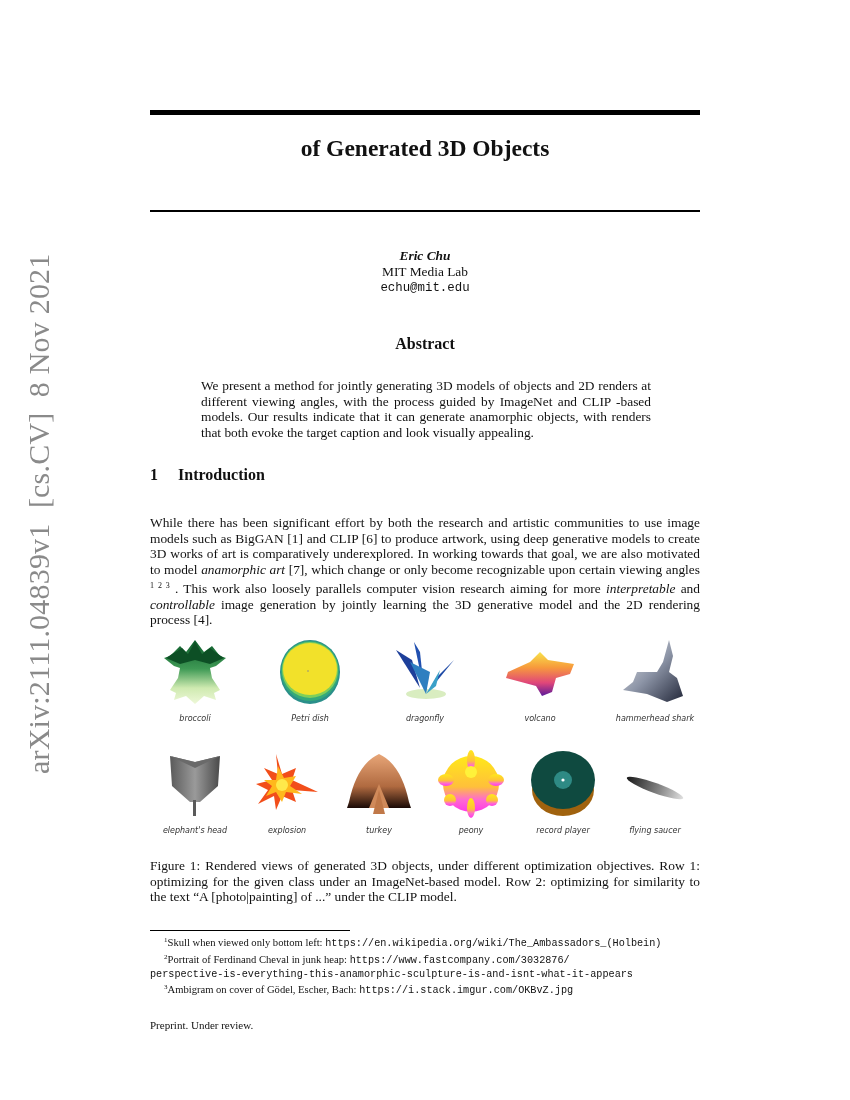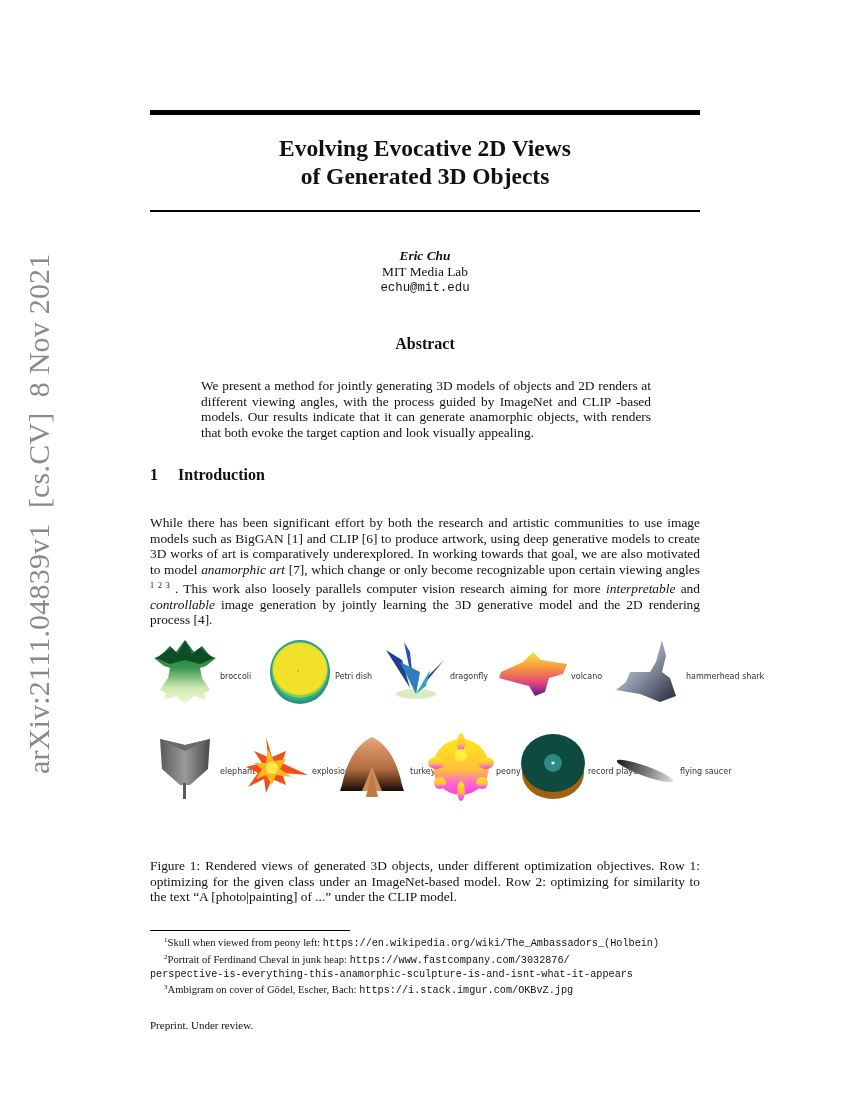--- a/index.html
+++ b/index.html
@@ -20,42 +20,41 @@
   .author .name { font-weight: bold; font-style: italic; }
   .author .email { font-family: "Liberation Mono", monospace; font-size: 12.4px; }
   .abstract-head { position: absolute; left: 150px; top: 335px; width: 550px; text-align: center; font-weight: bold; font-size: 16px; }
   .abstract-body { position: absolute; left: 201px; top: 378px; width: 450px; font-size: 13.4px; line-height: 15.5px; text-align: justify; }
   .section-head { position: absolute; left: 150px; top: 466px; font-weight: bold; font-size: 16px; }
   .section-head .num { display: inline-block; width: 28px; }
   .intro { position: absolute; left: 150px; top: 515px; width: 550px; font-size: 13.4px; line-height: 15.7px; text-align: justify; }
   .intro sup { font-size: 8px; vertical-align: 5px; margin-top: 31px; }
   .figure { position: absolute; left: 150px; top: 638px; width: 550px; }
   .fig-row { display: flex; justify-content: space-between; width: 550px; }
-  .fig-item { width: 90px; display: flex; flex-direction: row; align-items: center; }
+  .fig-item { width: 90px; display: flex; flex-direction: column; align-items: center; font-style: italic; }
   .fig-img { width: 80px; height: 68px; display: flex; align-items: center; justify-content: center; }
   .fig-label { font-family: "DejaVu Sans", sans-serif; font-size: 8px; color: #333; margin-top: 8px; white-space: nowrap; }
   .fig-row.r2 { margin-top: 27px; }
   .caption { position: absolute; left: 150px; top: 858px; width: 550px; font-size: 13.4px; line-height: 15.7px; text-align: justify; }
   .fn-rule { position: absolute; left: 150px; top: 930px; width: 200px; height: 1px; background: #000; }
   .footnotes { position: absolute; left: 150px; top: 934px; width: 560px; font-size: 10.6px; line-height: 13.8px; }
   .footnotes .fn { text-indent: 14px; }
   .footnotes .fn sup { font-size: 7px; vertical-align: 4px; }
   .footnotes .mono { font-family: "Liberation Mono", monospace; font-size: 10.2px; }
   .footnotes .cont { text-indent: 0; }
   .preprint { position: absolute; left: 150px; top: 1019px; font-size: 11px; }
   em { font-style: italic; }
 </style>
 </head>
 <body>
 
 <div class="arxiv-stamp">arXiv:2111.04839v1  [cs.CV]  8 Nov 2021</div>
 
 <div class="rule-top"></div>
 <div class="title">
-  <div>Evolving Evocative 2D Views</div>
   <div>of Generated 3D Objects</div>
 </div>
 <div class="rule-bottom"></div>
 
 <div class="author">
   <div class="name">Eric Chu</div>
   <div>MIT Media Lab</div>
   <div class="email">echu@mit.edu</div>
 </div>
 
@@ -241,19 +240,19 @@
       </div>
       <div class="fig-label">flying saucer</div>
     </div>
   </div>
 </div>
 
 <div class="caption">Figure 1:  Rendered views of generated 3D objects, under different optimization objectives. Row 1: optimizing for the given class under an ImageNet-based model. Row 2: optimizing for similarity to the text “A [photo|painting] of ...” under the CLIP model.</div>
 
 <div class="fn-rule"></div>
 <div class="footnotes">
-  <div class="fn"><sup>1</sup><span>Skull when viewed from peony left: </span><span class="mono">https://en.wikipedia.org/wiki/The_Ambassadors_(Holbein)</span></div>
+  <div class="fn"><sup>1</sup><span>Skull when viewed only bottom left: </span><span class="mono">https://en.wikipedia.org/wiki/The_Ambassadors_(Holbein)</span></div>
   <div class="fn"><sup>2</sup><span>Portrait of Ferdinand Cheval in junk heap: </span><span class="mono">https://www.fastcompany.com/3032876/</span></div>
   <div class="cont mono">perspective-is-everything-this-anamorphic-sculpture-is-and-isnt-what-it-appears</div>
   <div class="fn"><sup>3</sup><span>Ambigram on cover of Gödel, Escher, Bach: </span><span class="mono">https://i.stack.imgur.com/OKBvZ.jpg</span></div>
 </div>
 
 <div class="preprint">Preprint. Under review.</div>
 
 </body></html>

